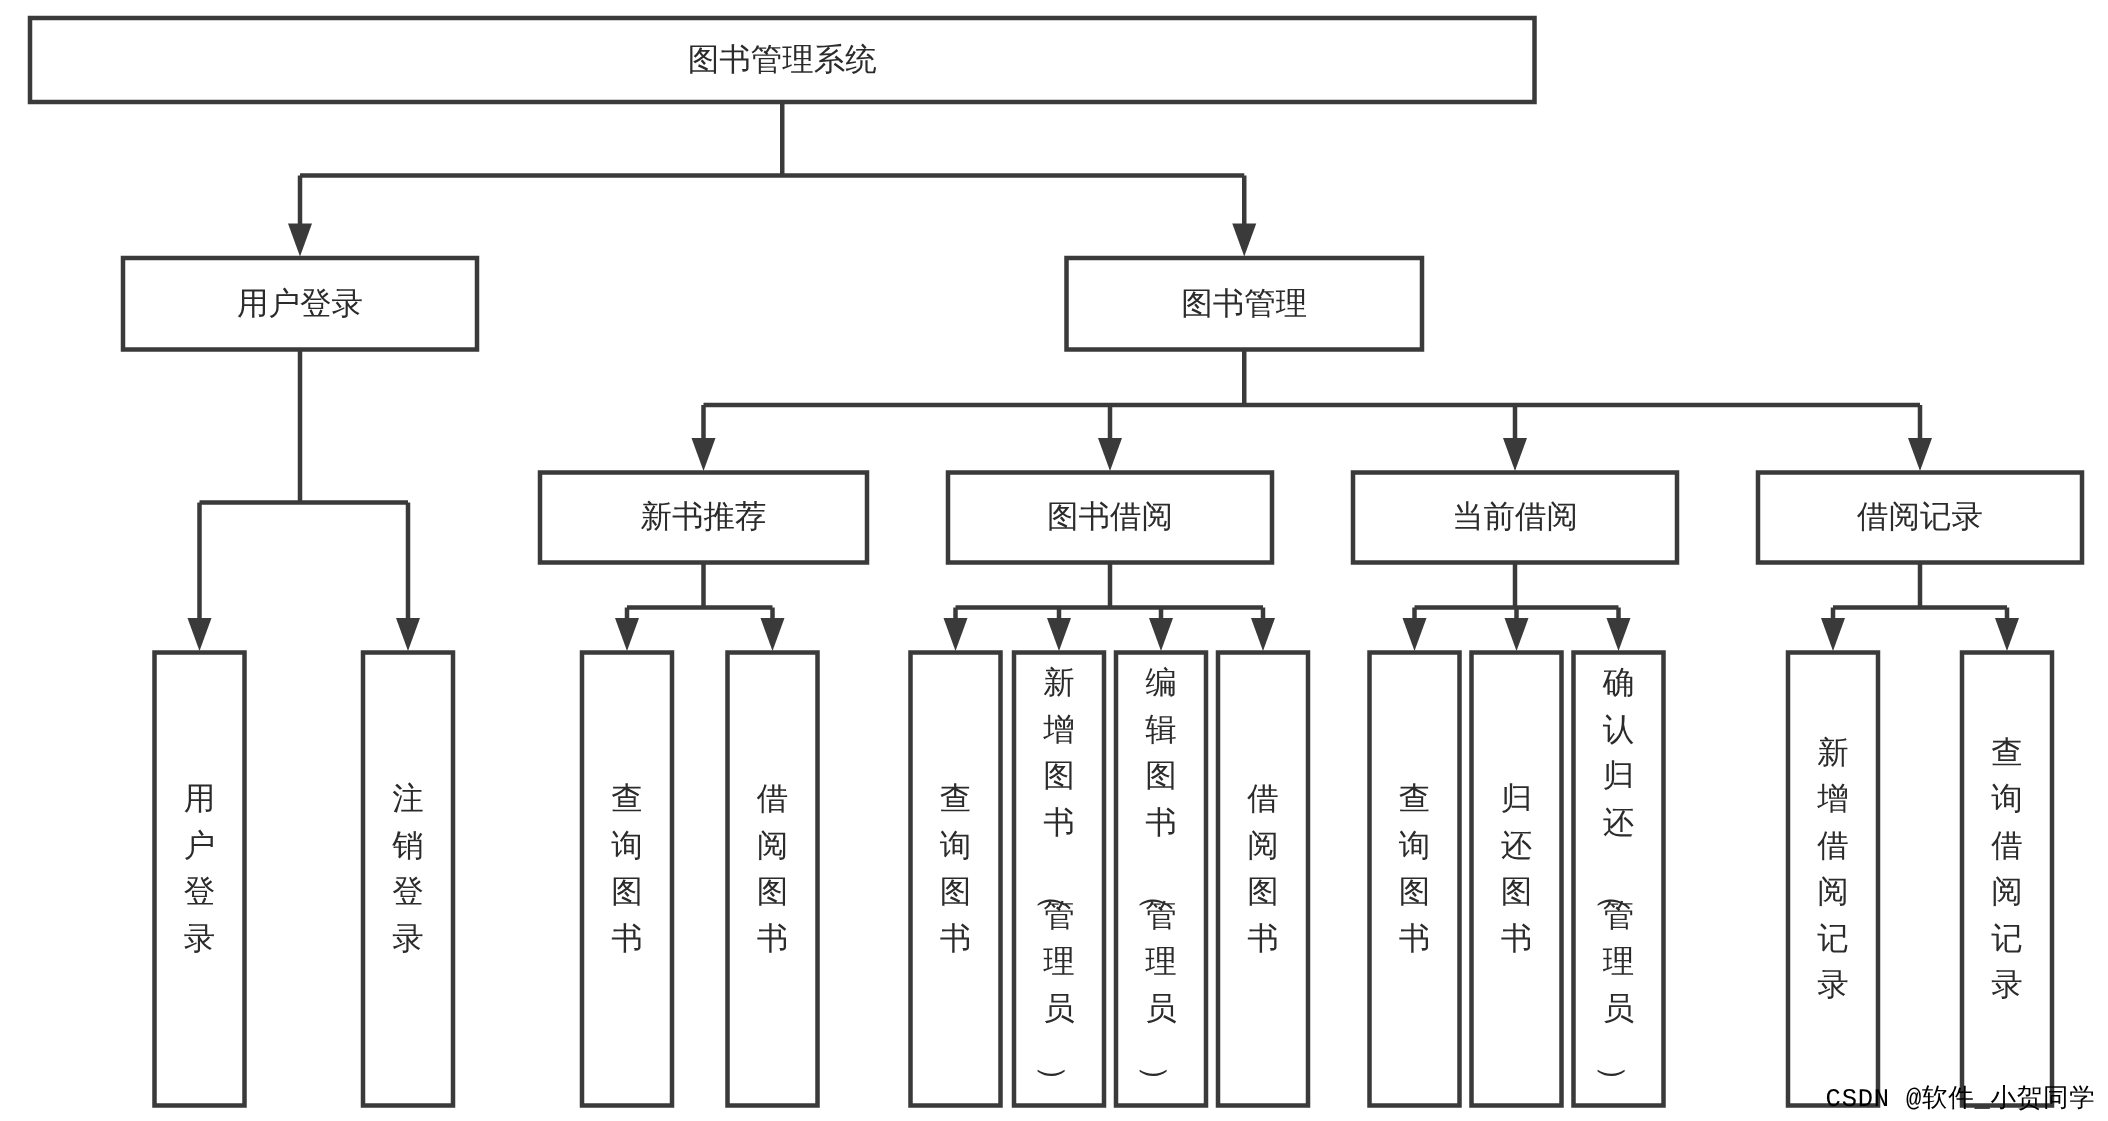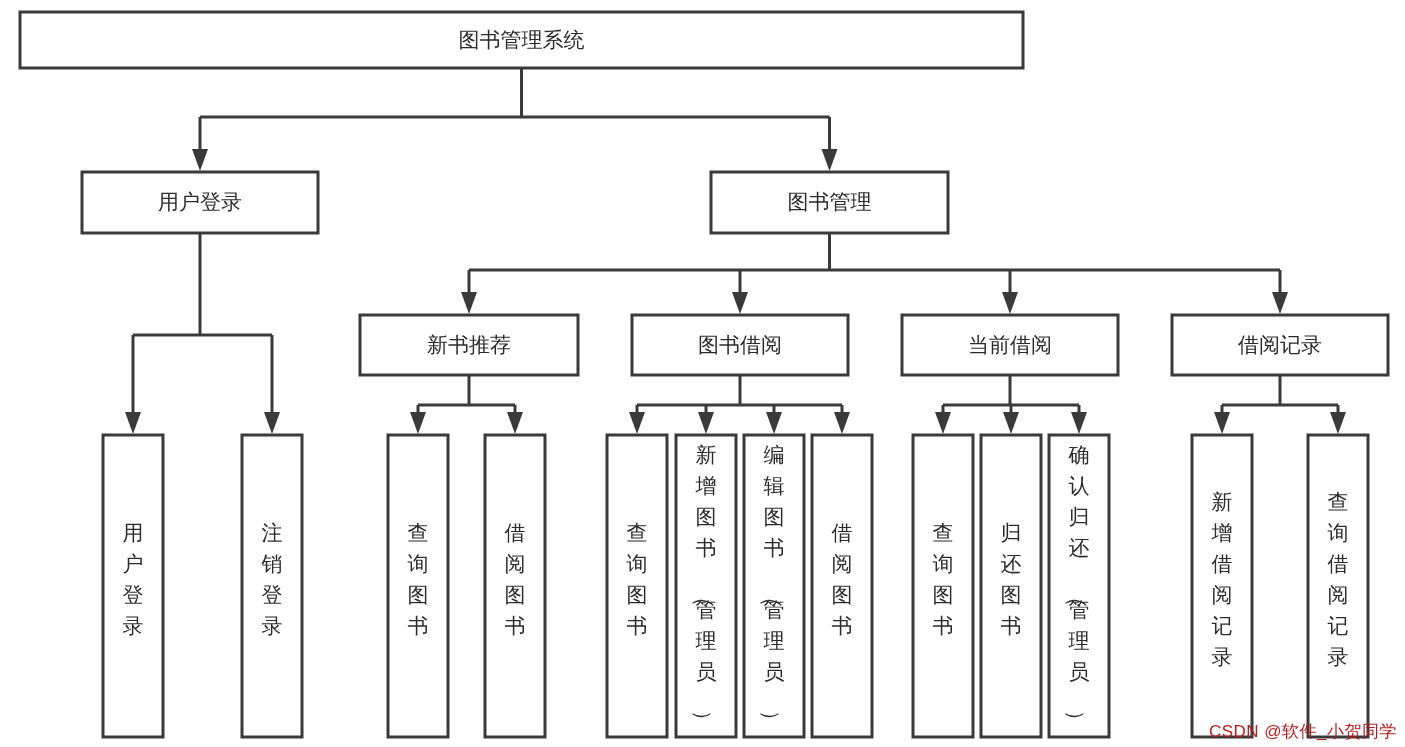--- a/index.html
+++ b/index.html
@@ -15,22 +15,22 @@
   .node-label{
     fill:#2b2b2b;font-family:"Liberation Sans","DejaVu Sans",sans-serif;
     font-size:21px;text-anchor:middle;dominant-baseline:middle;
   }
   .node-label-v{
     fill:#2b2b2b;font-family:"Liberation Sans","DejaVu Sans",sans-serif;
     font-size:21px;text-anchor:middle;
   }
   .watermark{
     position:absolute;right:8px;bottom:4px;
-    color:#b91c1c;font-size:17px;letter-spacing:.5px;
-    font-family:Liberation Sans, sans-serif;
+    color:#000000;font-size:17px;letter-spacing:.5px;
+    font-family:Liberation Mono, monospace;
     white-space:nowrap;pointer-events:none;user-select:none;
   }
 </style>
 </head>
 <body>
 
 <div id="stage">
   <svg id="diagram" viewBox="0 0 1405 747">
     <g id="edges-layer">
         <path class="conn" d="M 521.5 68 L 521.5 117"></path>

